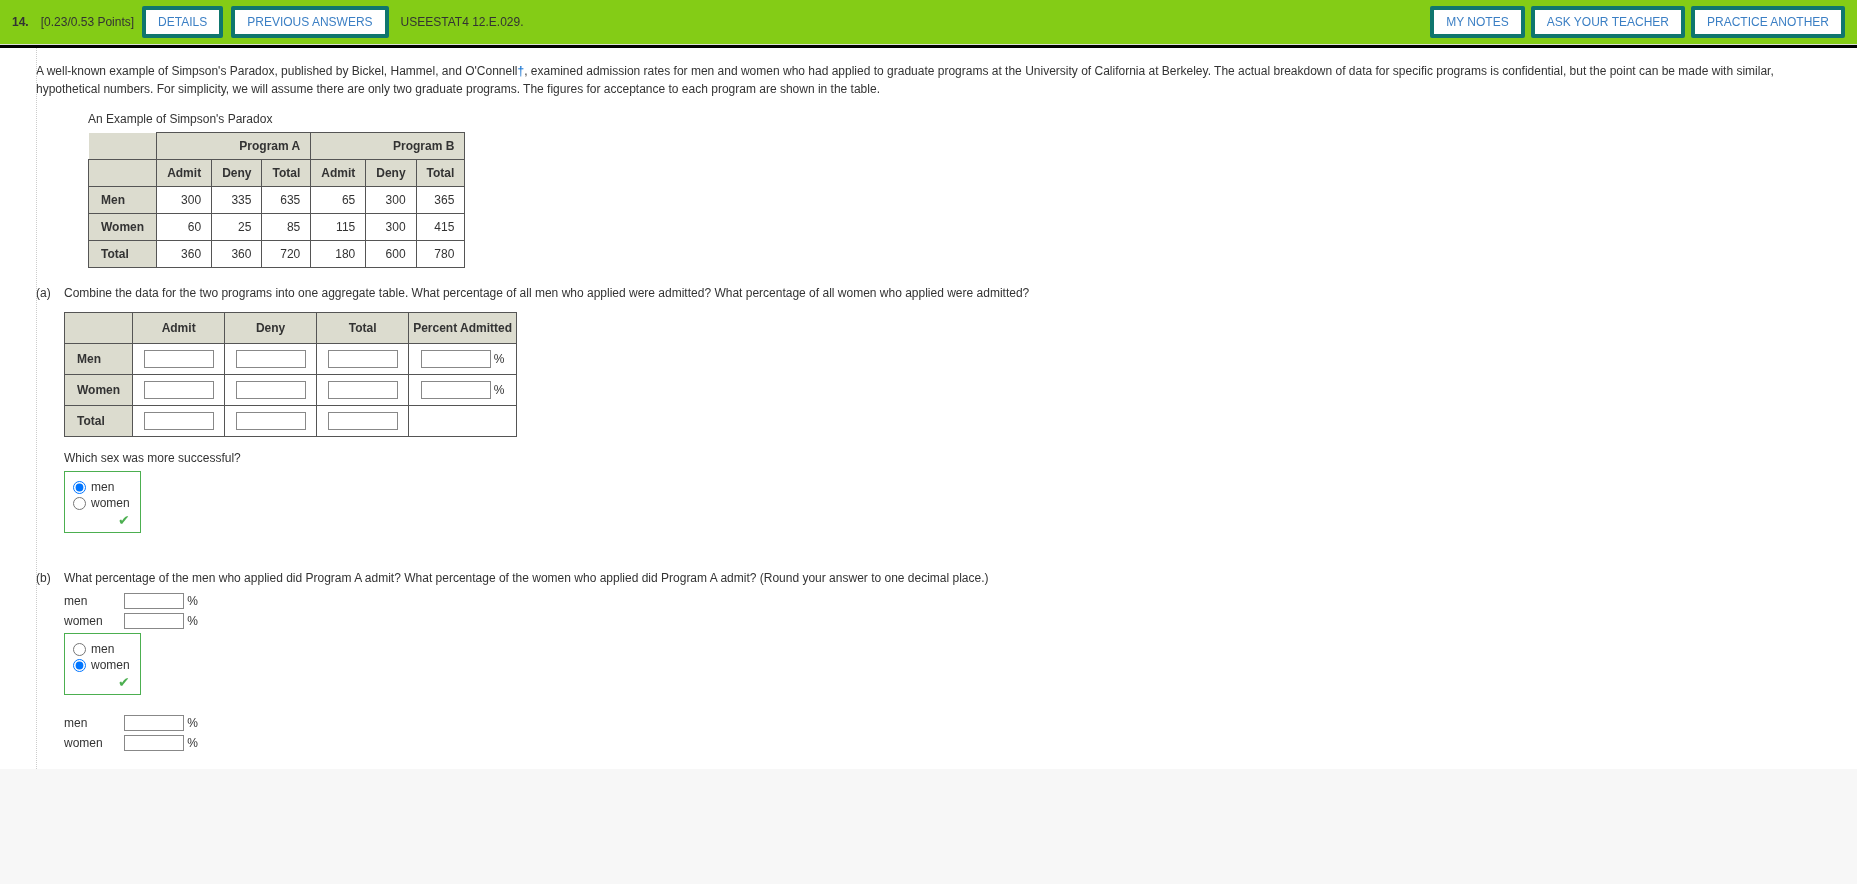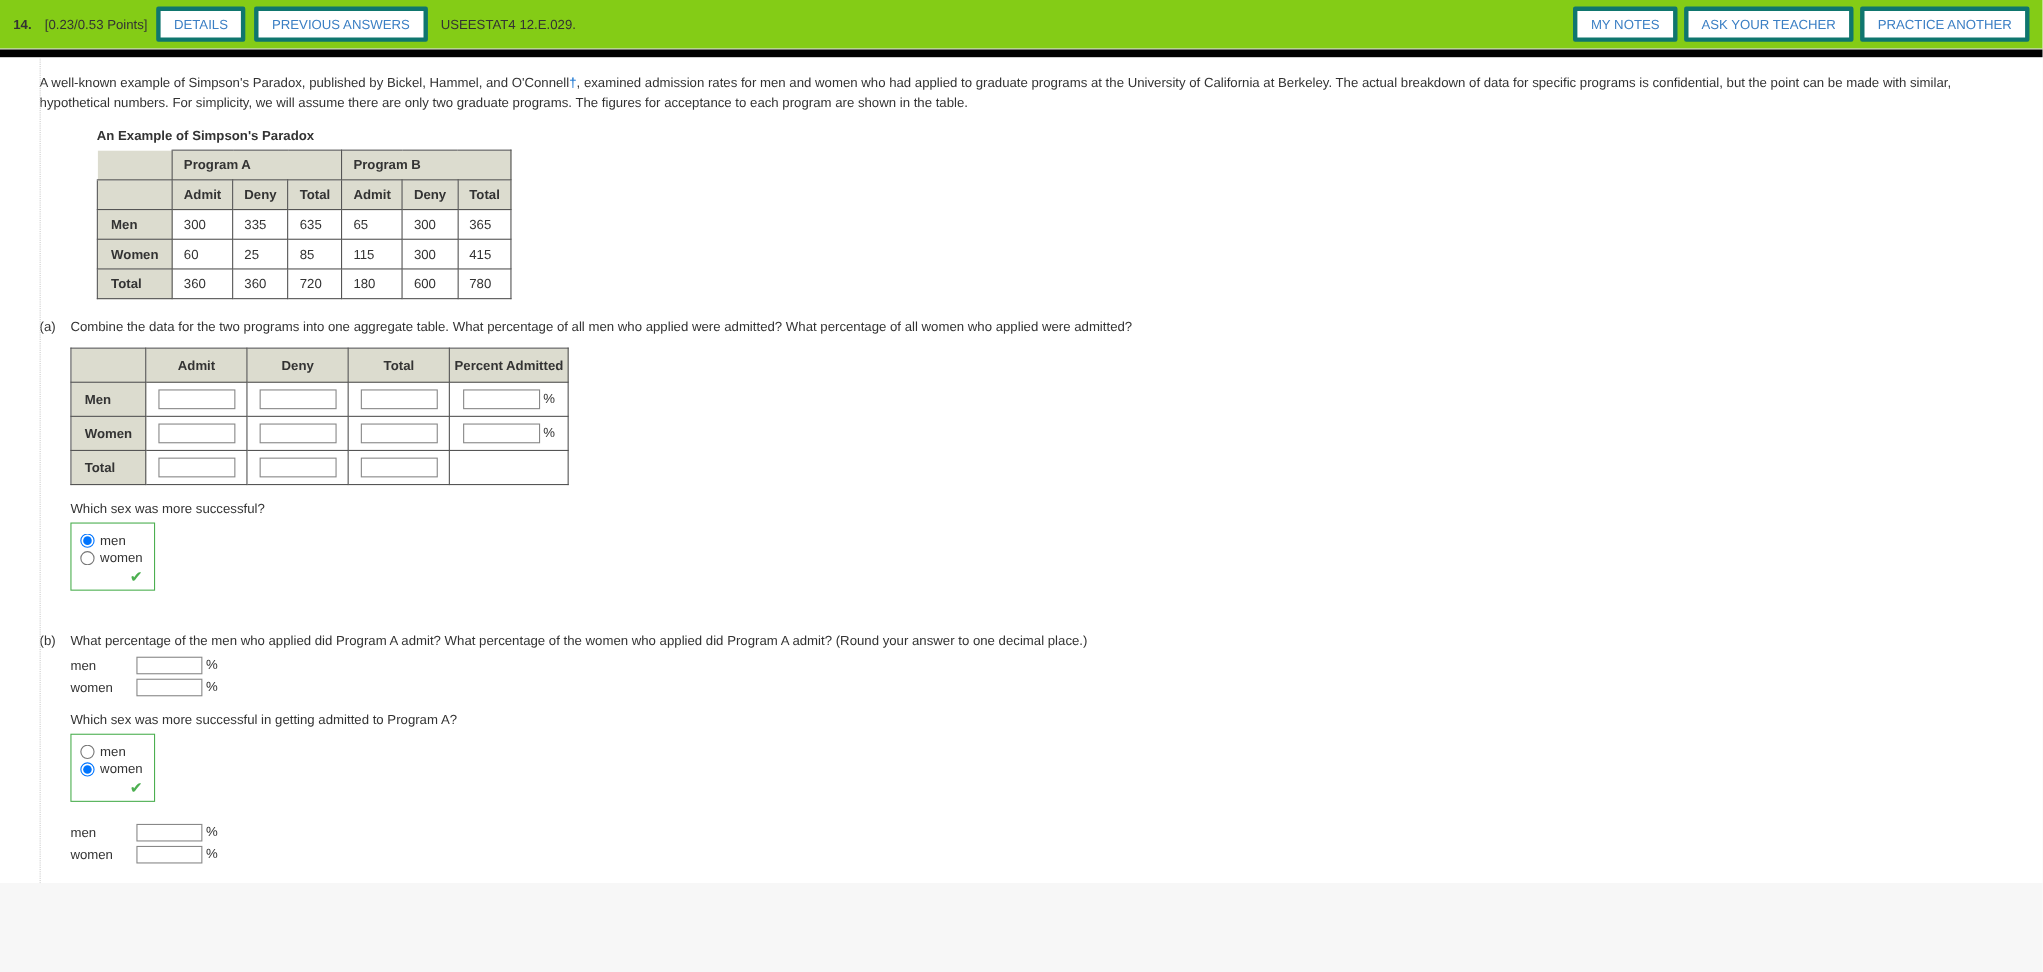--- a/index.html
+++ b/index.html
@@ -3,28 +3,28 @@
 <meta charset="utf-8">
 <style>
 *{box-sizing:border-box;margin:0;padding:0}
 body{font-family:Verdana,Geneva,sans-serif;font-size:12px;color:#333;background:#f7f7f7}
 .header{display:flex;align-items:center;padding:6px 12px;border-bottom:1px solid #ddd;background:#84cc16}
 .header-left{display:flex;align-items:center;gap:8px}
 .header-right{margin-left:auto;display:flex;gap:6px}
 .qnum{font-weight:bold;margin-right:4px}
 .btn{border:4px solid #0f766e;color:#3b7fc4;background:#fff;padding:5px 12px;font-size:12px;cursor:pointer;border-radius:2px}
 .ref{font-size:12px;color:#333;margin-left:4px}
-.content{padding:14px 36px;background:#fff;border-top:7px solid #000000;position:relative}
+.content{padding:14px 36px;background:#fff;border-top:3px solid #000000;position:relative}
 .content::before{content:"";position:absolute;left:36px;top:0;bottom:0;border-left:1px dotted #ccc}
 .intro{margin-bottom:14px;line-height:1.5}
 .dagger{color:#06c;cursor:pointer}
 .table-wrap{margin-left:52px;margin-bottom:18px}
-.table-title{font-weight:bold;margin-bottom:6px}
+.table-title{font-weight:normal;margin-bottom:6px}
 table.data{border-collapse:collapse}
-table.data th,table.data td{border:1px solid #555;text-align:left;font-size:12px}
+table.data th,table.data td{border:1px solid #555;text-align:right;font-size:12px}
 table.data th{background:#dcdccf;font-weight:bold;padding:6px 10px}
 table.data td{padding:6px 10px}
 table.data .rowhead{background:#dcdccf;font-weight:bold;text-align:left;padding:6px 12px}
 .part{display:flex;margin-bottom:8px;margin-top:6px}
 .part-label{width:28px;flex-shrink:0}
 .part-body{flex:1}
 .agg-table{margin:12px 0 12px 28px}
 table.agg{border-collapse:collapse}
 table.agg th,table.agg td{border:1px solid #555;text-align:center;font-size:12px}
 table.agg th{background:#dcdccf;font-weight:bold;padding:8px 0}
@@ -179,21 +179,20 @@
   </div>
   <div class="inline-input">
       <label>men</label>
       <span><input class="box-sm" style=""> <span>%</span></span>
     </div>
   <div class="inline-input">
       <label>women</label>
       <span><input class="box-sm" style=""> <span>%</span></span>
     </div>
 
-  <div class="subq">Which sex was more successful in getting admitted to Program A?</div>
   <div class="radio-box">
     <div class="radio-row">
         <input type="radio" name="b" style="">
         <span>men</span>
       </div>
     <div class="radio-row">
         <input type="radio" name="b" checked="" style="">
         <span>women</span>
       </div>
     <div class="check">✔</div>

